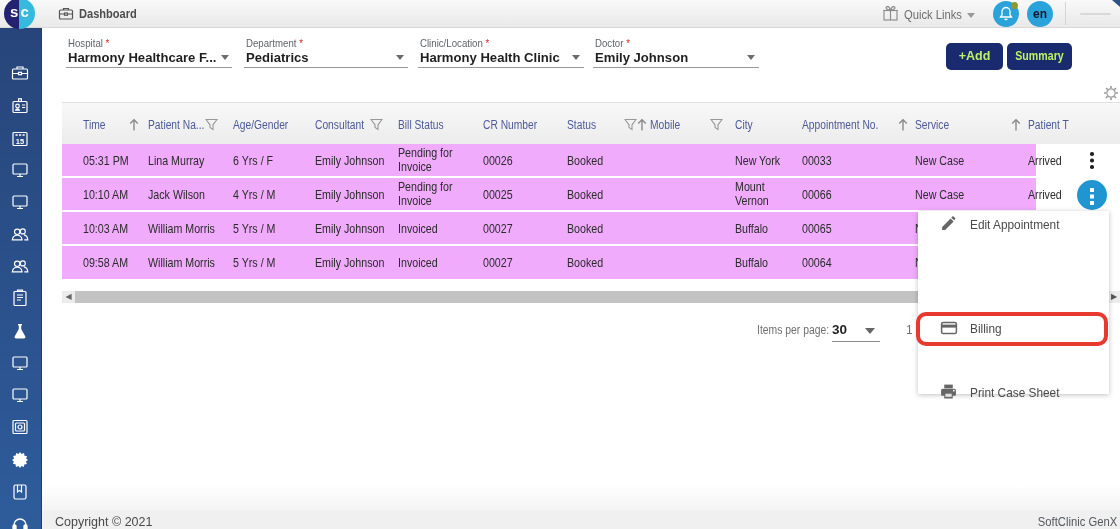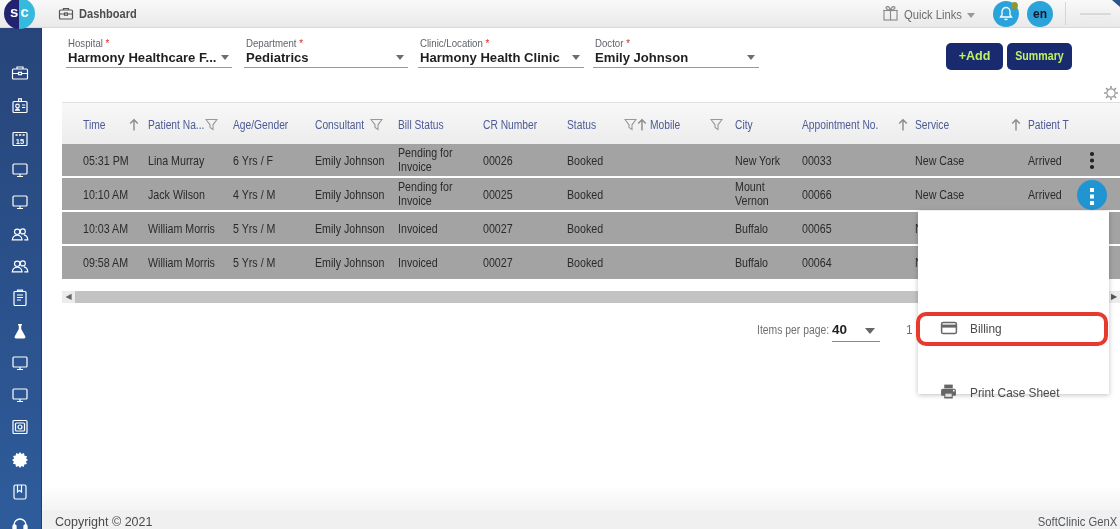--- a/index.html
+++ b/index.html
@@ -33,21 +33,21 @@
 .f-line { position:absolute; height:1px; background:#999; }
 .caret { position:absolute; width:0; height:0; border-left:4.5px solid transparent;
   border-right:4.5px solid transparent; border-top:5.5px solid #6d6d6d; }
 .btn { position:absolute; top:43px; height:27px; background:#1a2a6e; color:#bef264;
   font-size:12.5px; font-weight:bold; border-radius:5px; text-align:center; line-height:27px; }
 
 #thead { position:absolute; left:62px; top:102px; width:1058px; height:42px;
   background:linear-gradient(#f8f8f8,#ececec); border-top:1px solid #e0e0e0; }
 .th { position:absolute; top:15px; font-size:12.5px; color:#4c5a96; white-space:nowrap;
   transform:scaleX(.82); transform-origin:0 50%; }
-.row { position:absolute; left:62px; width:1058px; height:32px; background:#a3a3a3; }
+.row { position:absolute; left:62px; width:974px; height:32px; background:#f0abfc; }
 .cell { position:absolute; font-size:13px; color:#2b2b2b; white-space:nowrap;
   transform:scaleX(.82); transform-origin:0 50%; }
 .cell2 { position:absolute; font-size:13px; color:#2b2b2b; line-height:14px; white-space:nowrap;
   transform:scaleX(.82); transform-origin:0 50%; }
 .funnel { position:absolute; top:15px; }
 .sarrow { position:absolute; top:13px; }
 
 #hscroll { position:absolute; left:62px; top:291px; width:1058px; height:12px; background:#f1f1f1; }
 #hthumb { position:absolute; left:13px; top:0; width:1030px; height:12px; background:#c3c3c3; }
 
@@ -295,36 +295,42 @@
   <div class="cell" style="left:853px;top:9px">New Case</div>
 </div>
 
 <div id="hscroll">
   <div style="position:absolute;left:0;top:0;width:13px;height:12px;background:#ececec;color:#666;font-size:8px;line-height:12px;text-align:center">◀</div>
   <div id="hthumb"></div>
   <div style="position:absolute;right:0;top:0;width:12px;height:12px;background:#ececec;color:#555;font-size:8px;line-height:12px;text-align:center">▶</div>
 </div>
 
 <div style="position:absolute;left:757px;top:323px;font-size:12.5px;color:#6f6f6f;transform:scaleX(.83);transform-origin:0 50%;white-space:nowrap">Items per page:</div>
-<div style="position:absolute;left:832px;top:322px;font-size:13.5px;font-weight:bold;color:#1f1f1f">40</div>
+<div style="position:absolute;left:832px;top:322px;font-size:13.5px;font-weight:bold;color:#1f1f1f">30</div>
 <div class="caret" style="left:865px;top:328px;border-top-color:#666;border-left-width:5px;border-right-width:5px;border-top-width:6px"></div>
 <div class="f-line" style="left:832px;top:341px;width:48px;background:#8a8a8a"></div>
 <div style="position:absolute;left:906px;top:323px;font-size:12px;color:#6f6f6f">1 - 4 of 4</div>
 
 <div style="position:absolute;left:42px;top:486px;width:1078px;height:25px;background:linear-gradient(#ffffff,#f3f3f3)"></div>
 <div style="position:absolute;left:42px;top:511px;width:1078px;height:18px;background:#f0f0f0"></div>
 <div id="footer-l">Copyright © 2021</div>
 <div id="footer-r">SoftClinic GenX</div>
 
 <div style="position:absolute;left:1090px;top:152px;width:3.5px;height:3.5px;border-radius:50%;background:#222;box-shadow:0 6.5px 0 #222, 0 13px 0 #222;"></div>
 <div id="bluecircle">
   <div style="position:absolute;left:13px;top:8px;width:4px;height:4px;background:#fff;box-shadow:0 6.5px 0 #fff, 0 13px 0 #fff;"></div>
 </div>
 
 <div id="menu">
+  <div class="mi" style="top:0">
+    <svg width="17" height="17" viewBox="0 0 16 16">
+        <path d="M2 11.2V14h2.8l8-8L10 3.2zM14.2 4.1a.9.9 0 0 0 0-1.3L12.9 1.5a.9.9 0 0 0-1.3 0l-1 1L13.2 5z" fill="#666"></path>
+      </svg>
+    <span class="txt">Edit Appointment</span>
+    </div>
   <div class="mi" style="top:104px">
     <svg width="18" height="18" viewBox="0 0 18 18">
         <rect x="1.6" y="3.4" width="14.8" height="11.2" rx="1.6" fill="none" stroke="#666" stroke-width="1.5"></rect>
         <rect x="1.6" y="5.6" width="14.8" height="3" fill="#666"></rect>
       </svg>
     <span class="txt">Billing</span>
     </div>
   <div class="mi" style="top:168px">
     <svg width="17" height="17" viewBox="0 0 16 16">
         <path d="M4 1.5h8V5H4z" fill="#666"></path>

